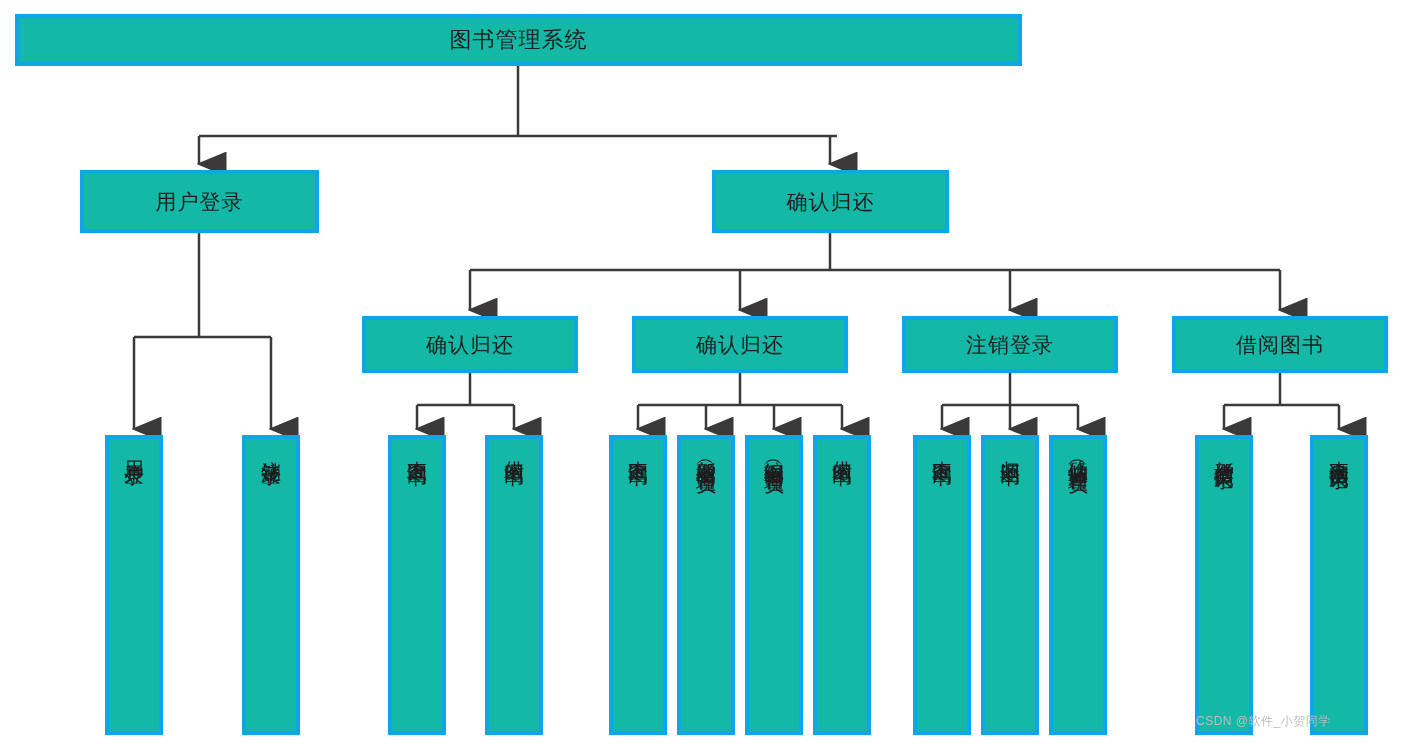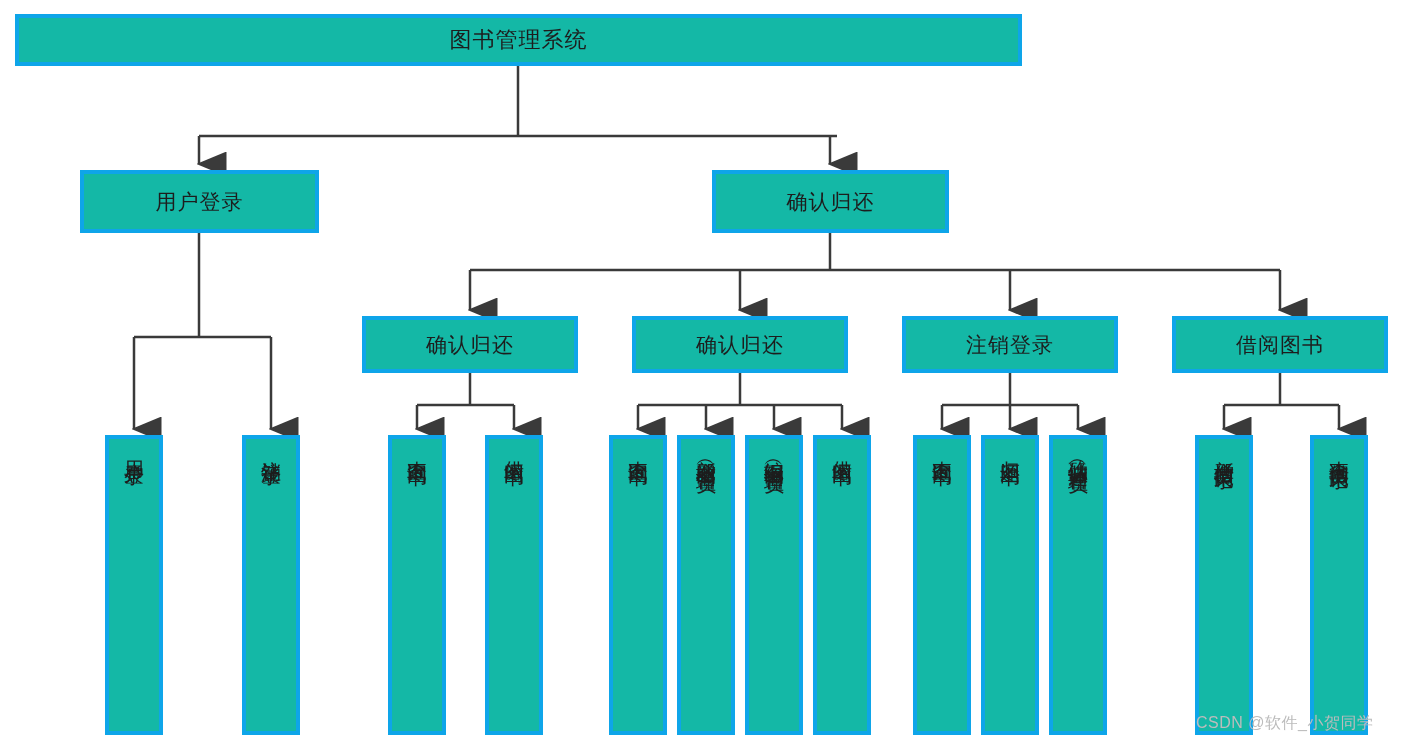--- a/index.html
+++ b/index.html
@@ -54,21 +54,21 @@
     white-space: pre;
     display: block;
   }
   #root-node {
     font-size: 22px;
   }
   #watermark {
     position: absolute;
     left: 1196px;
     top: 713px;
-    font-size: 16px;
+    font-size: 12px;
     color: #bcbcbc;
     letter-spacing: 0.5px;
     white-space: nowrap;
   }
 </style>
 </head>
 <body>
 
 <div id="canvas">
 

